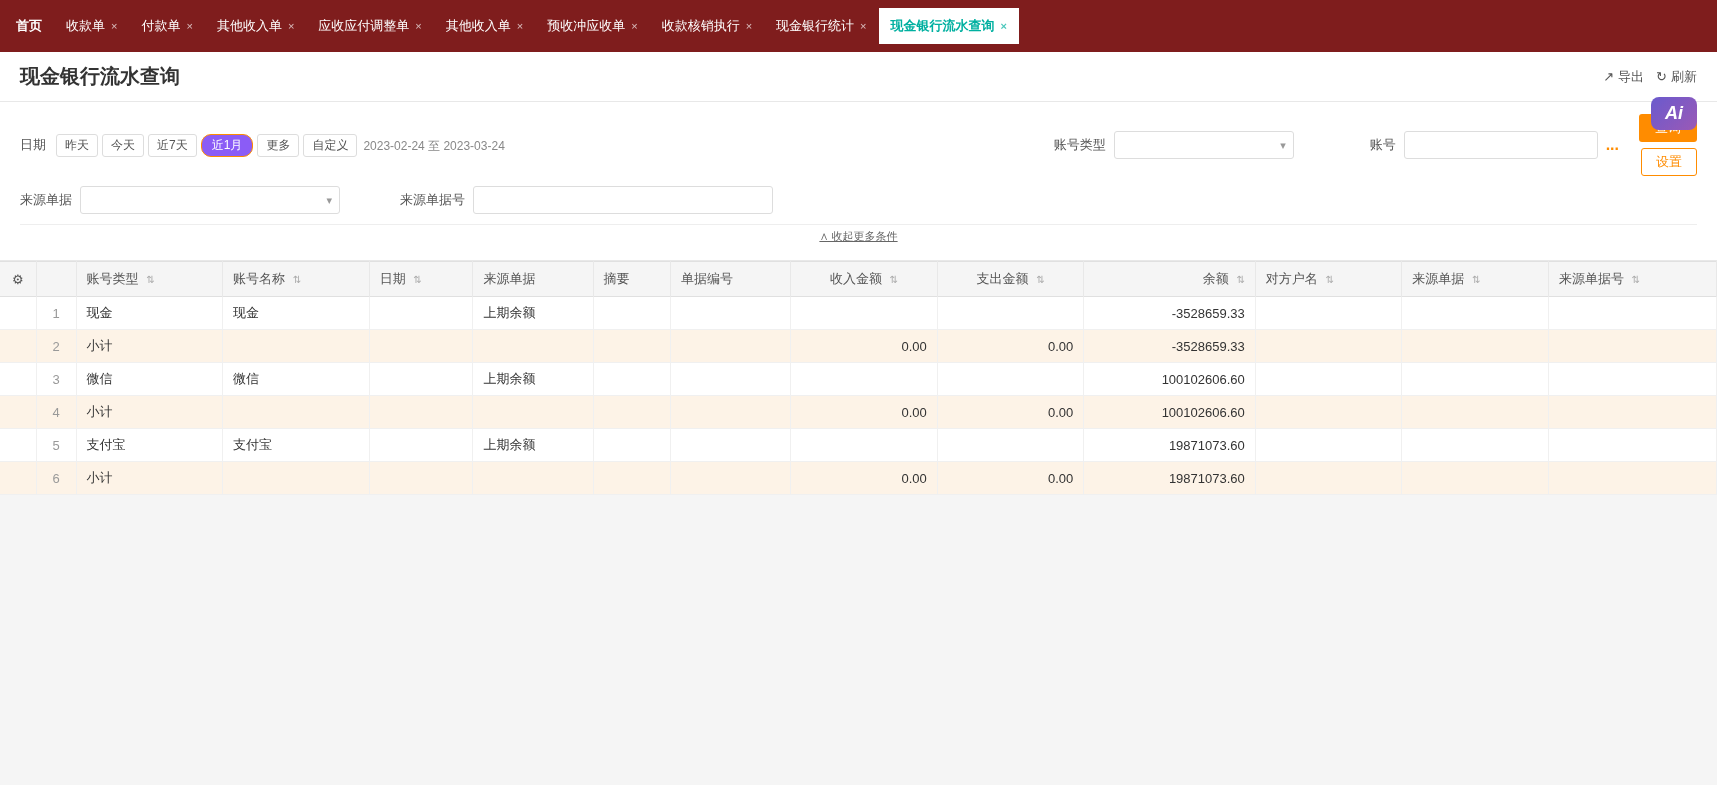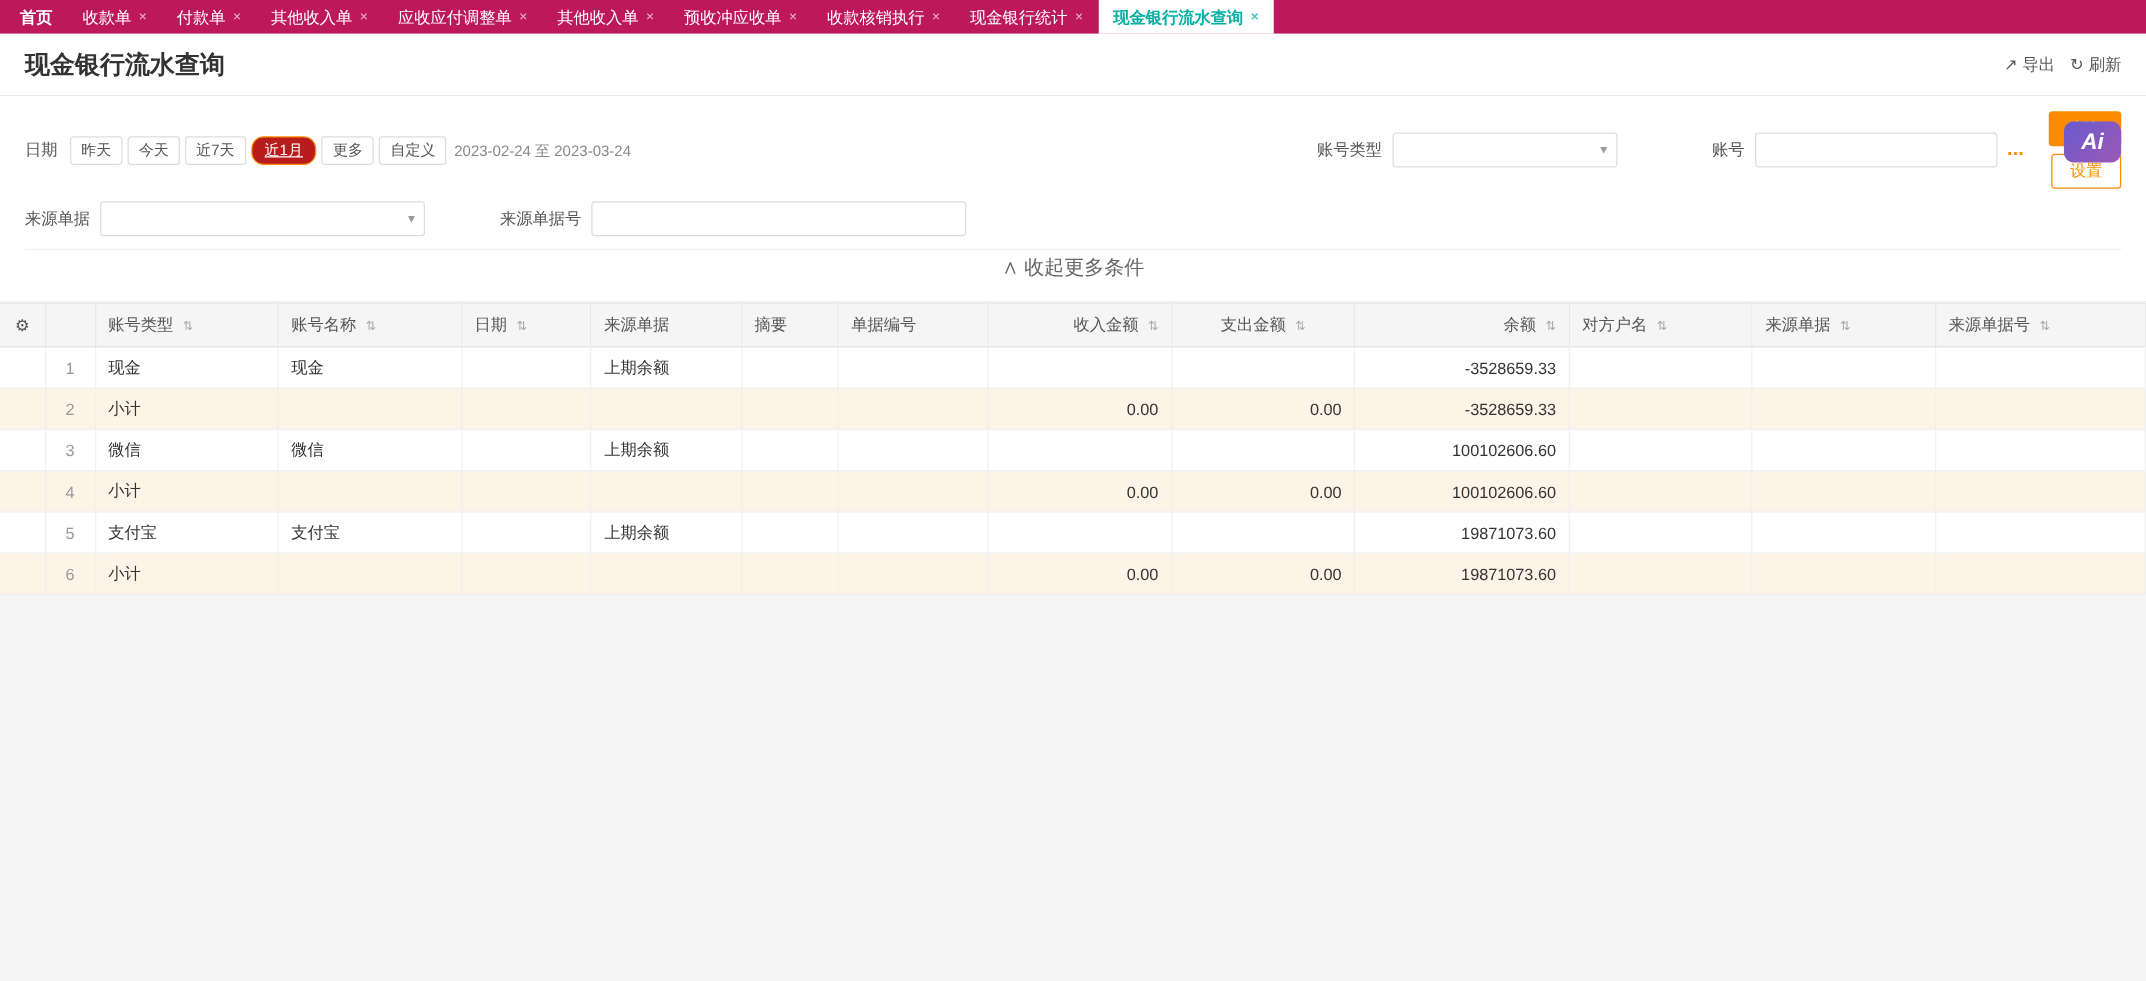--- a/index.html
+++ b/index.html
@@ -1,23 +1,23 @@
 <!DOCTYPE html>
 <html><head>
   <meta charset="utf-8">
   <style>
     * { box-sizing: border-box; margin: 0; padding: 0; }
     body { font-family: 'Microsoft YaHei', Arial, sans-serif; font-size: 13px; background: #f5f5f5; color: #333; }
 
     
     .top-nav {
-      background: #be185d;
-      display: flex;
-      align-items: center;
-      height: 27px;
+      background: #7f1d1d;
+      display: flex;
+      align-items: center;
+      height: 52px;
       padding: 0 4px;
       overflow: hidden;
     }
     .nav-item {
       display: flex;
       align-items: center;
       padding: 0 12px;
       height: 36px;
       color: #fff;
       font-size: 13px;
@@ -96,26 +96,25 @@
     .date-btn {
       padding: 2px 8px;
       border: 1px solid #ddd;
       border-radius: 3px;
       cursor: pointer;
       font-size: 12px;
       background: #fff;
       color: #555;
     }
     .date-btn.active {
-      background: #b91c1c;
+      background: #8b5cf6;
       border-color: #ff8c00;
       color: #fff;
       border-radius: 10px;
       padding: 2px 10px;
-      text-decoration: underline;
     }
     .date-range {
       font-size: 12px;
       color: #888;
       margin-top: 4px;
       margin-left: 4px;
     }
     .filter-select {
       display: flex;
       align-items: center;
@@ -189,23 +188,24 @@
       gap: 6px;
       align-items: flex-end;
       margin-left: auto;
     }
 
     .collapse-bar {
       text-align: center;
       padding: 4px;
       cursor: pointer;
       color: #666;
-      font-size: 16px;
+      font-size: 11px;
       border-top: 1px solid #eee;
       margin-top: 6px;
+      text-decoration: underline;
     }
 
     
     .table-container {
       background: #fff;
       margin: 0;
       overflow-x: auto;
     }
     table {
       width: 100%;
@@ -411,21 +411,21 @@
         </th>
         <th>
           <span>来源单据</span>
         </th>
         <th>
           <span>摘要</span>
         </th>
         <th>
           <span>单据编号</span>
         </th>
-        <th style="text-align:right;">
+        <th style="text-align:center;">
           <span>收入金额</span>
           <span class="sort-icon">⇅</span>
         </th>
         <th style="text-align:center;">
           <span>支出金额</span>
           <span class="sort-icon">⇅</span>
         </th>
         <th style="text-align:right;">
           <span>余额</span>
           <span class="sort-icon">⇅</span>

